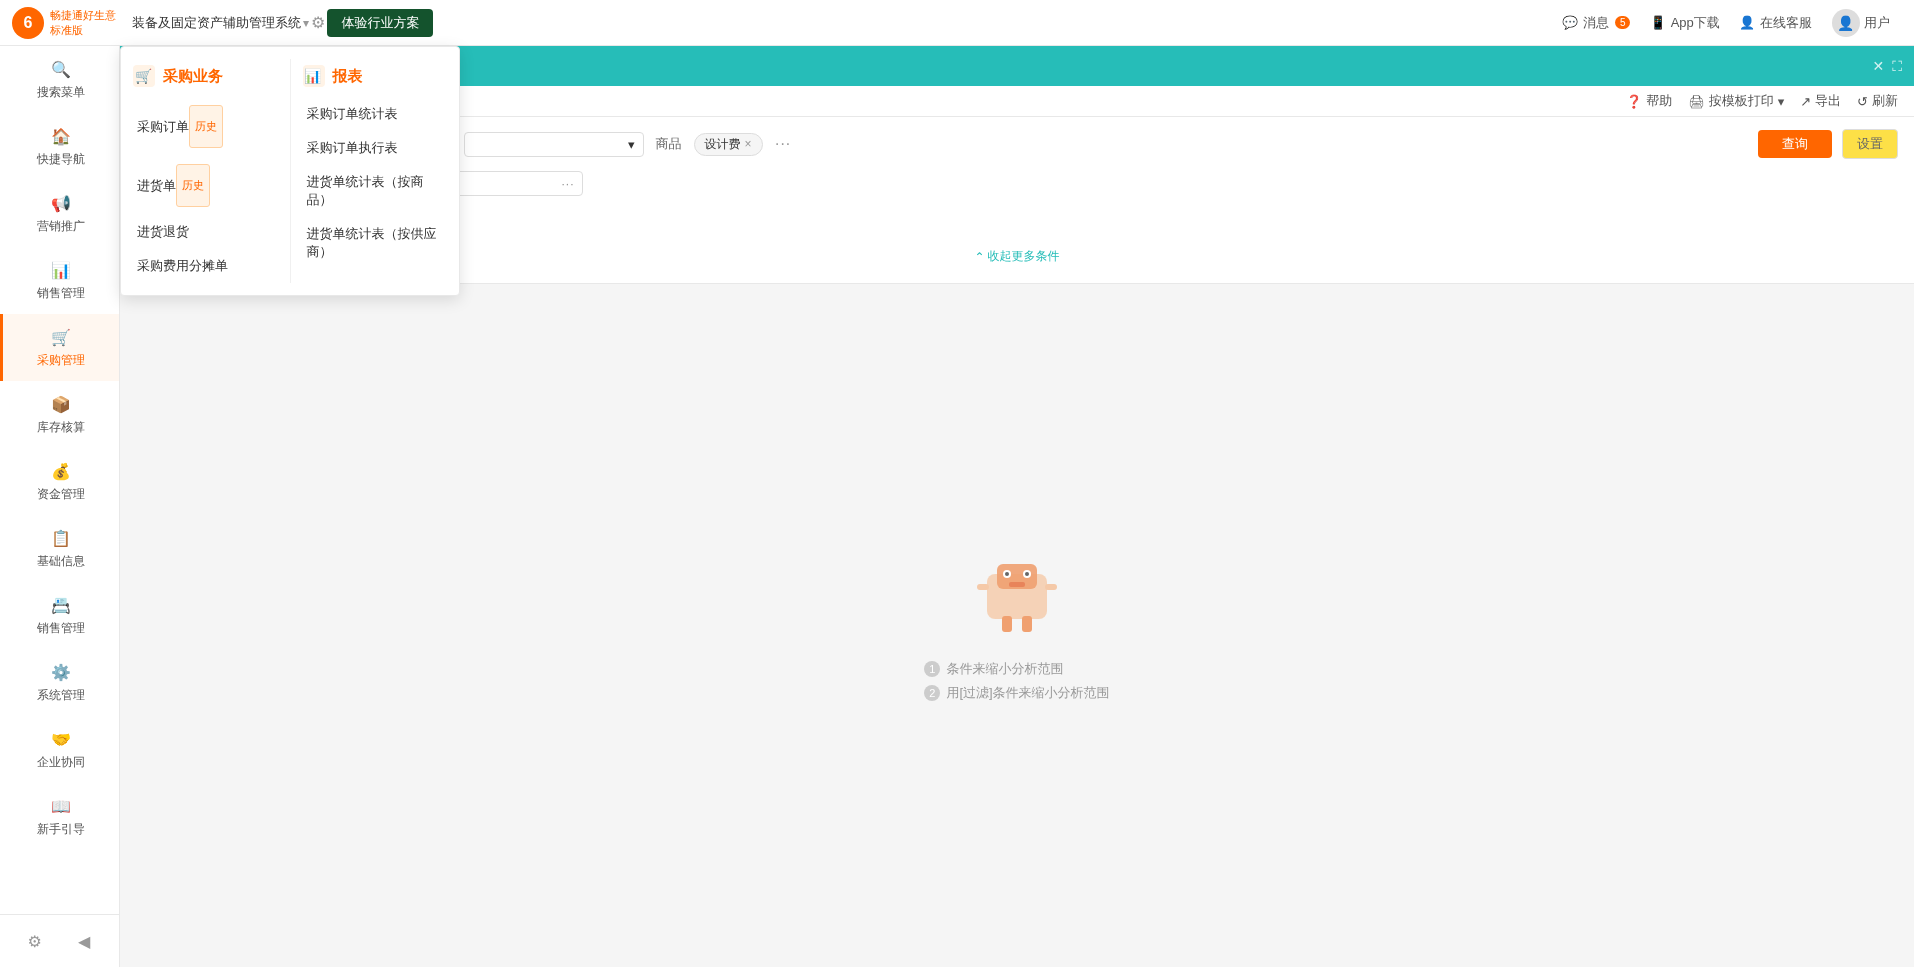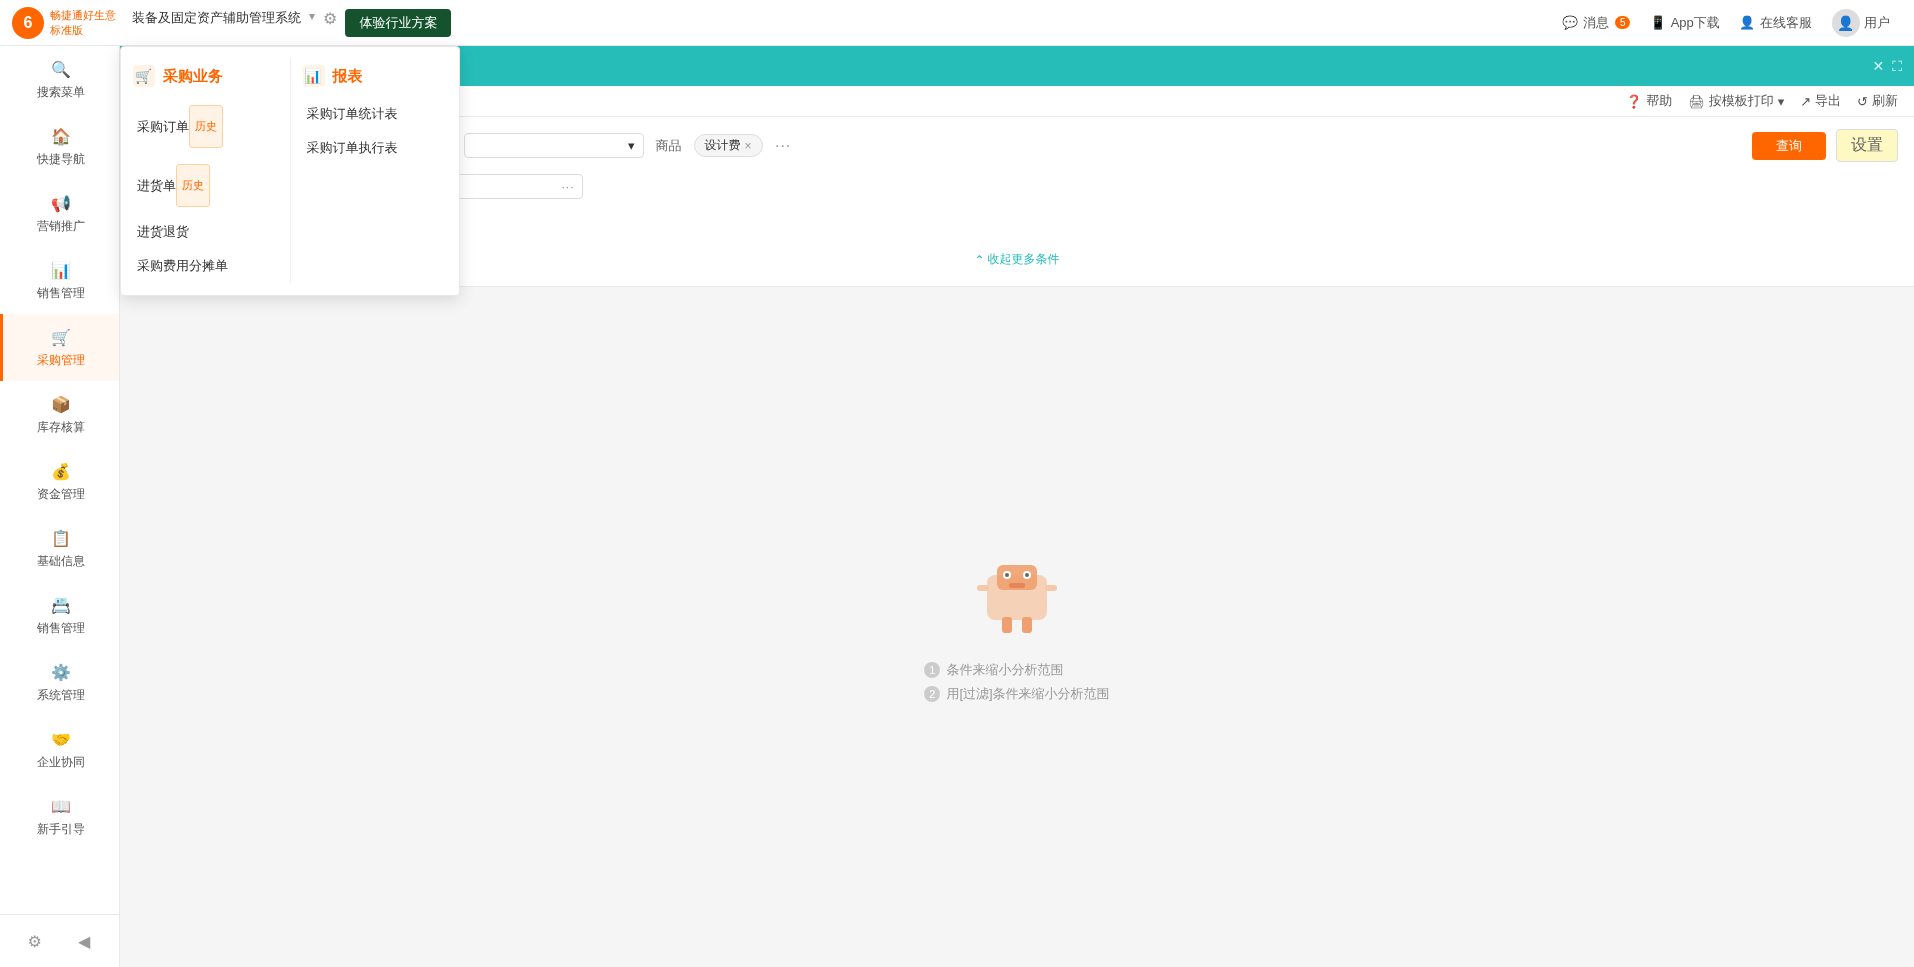--- a/index.html
+++ b/index.html
@@ -26,22 +26,22 @@
       width: 32px; height: 32px;
       background: #f60;
       border-radius: 50%;
       display: flex; align-items: center; justify-content: center;
       color: #fff; font-size: 16px; font-weight: bold;
     }
     .logo-text { font-size: 11px; color: #f60; line-height: 1.3; }
     .top-bar-title {
       flex: 1;
       display: flex;
-      align-items: flex-start;
-      gap: 8px;
+      align-items: center;
+      gap: 2px;
     }
     .system-title { font-size: 13px; color: #333; }
     .title-arrow { color: #999; font-size: 12px; }
     .settings-icon { color: #999; font-size: 16px; cursor: pointer; }
     .industry-btn {
       background: #14532d;
       color: #fff;
       border: none;
       border-radius: 4px;
       padding: 5px 14px;
@@ -206,23 +206,23 @@
       border-radius: 12px; padding: 2px 10px; font-size: 12px;
       color: #333; display: flex; align-items: center; gap: 4px;
     }
     .filter-tag .tag-close { color: #999; cursor: pointer; }
     .btn-query {
       background: #f60; color: #fff; border: none;
       border-radius: 4px; padding: 5px 24px;
       font-size: 13px; cursor: pointer;
     }
     .btn-set {
-      background: #fef9c3; color: #666; border: 1px solid #ddd;
+      background: #fde047; color: #666; border: 1px solid #ddd;
       border-radius: 4px; padding: 5px 14px;
-      font-size: 16px; cursor: pointer;
+      font-size: 13px; cursor: pointer;
     }
     .collapse-btn {
       color: #26bdb8; font-size: 12px; cursor: pointer;
       display: flex; align-items: center; gap: 3px;
       justify-content: center; padding: 6px 0;
     }
     .top-toolbar {
       display: flex;
       align-items: center;
       justify-content: flex-end;
@@ -554,15 +554,21 @@
       <div class="col-header">
         <div class="col-header-icon">📊</div>
         <span>报表</span>
       </div>
       <div class="menu-item">
         <span>采购订单统计表</span>
       </div>
       <div class="menu-item">
         <span>采购订单执行表</span>
       </div>
+      <div class="menu-item">
+        <span>进货单统计表（按商品）</span>
+      </div>
+      <div class="menu-item">
+        <span>进货单统计表（按供应商）</span>
+      </div>
     </div>
   </div>
 </div>
 
 </body></html>

